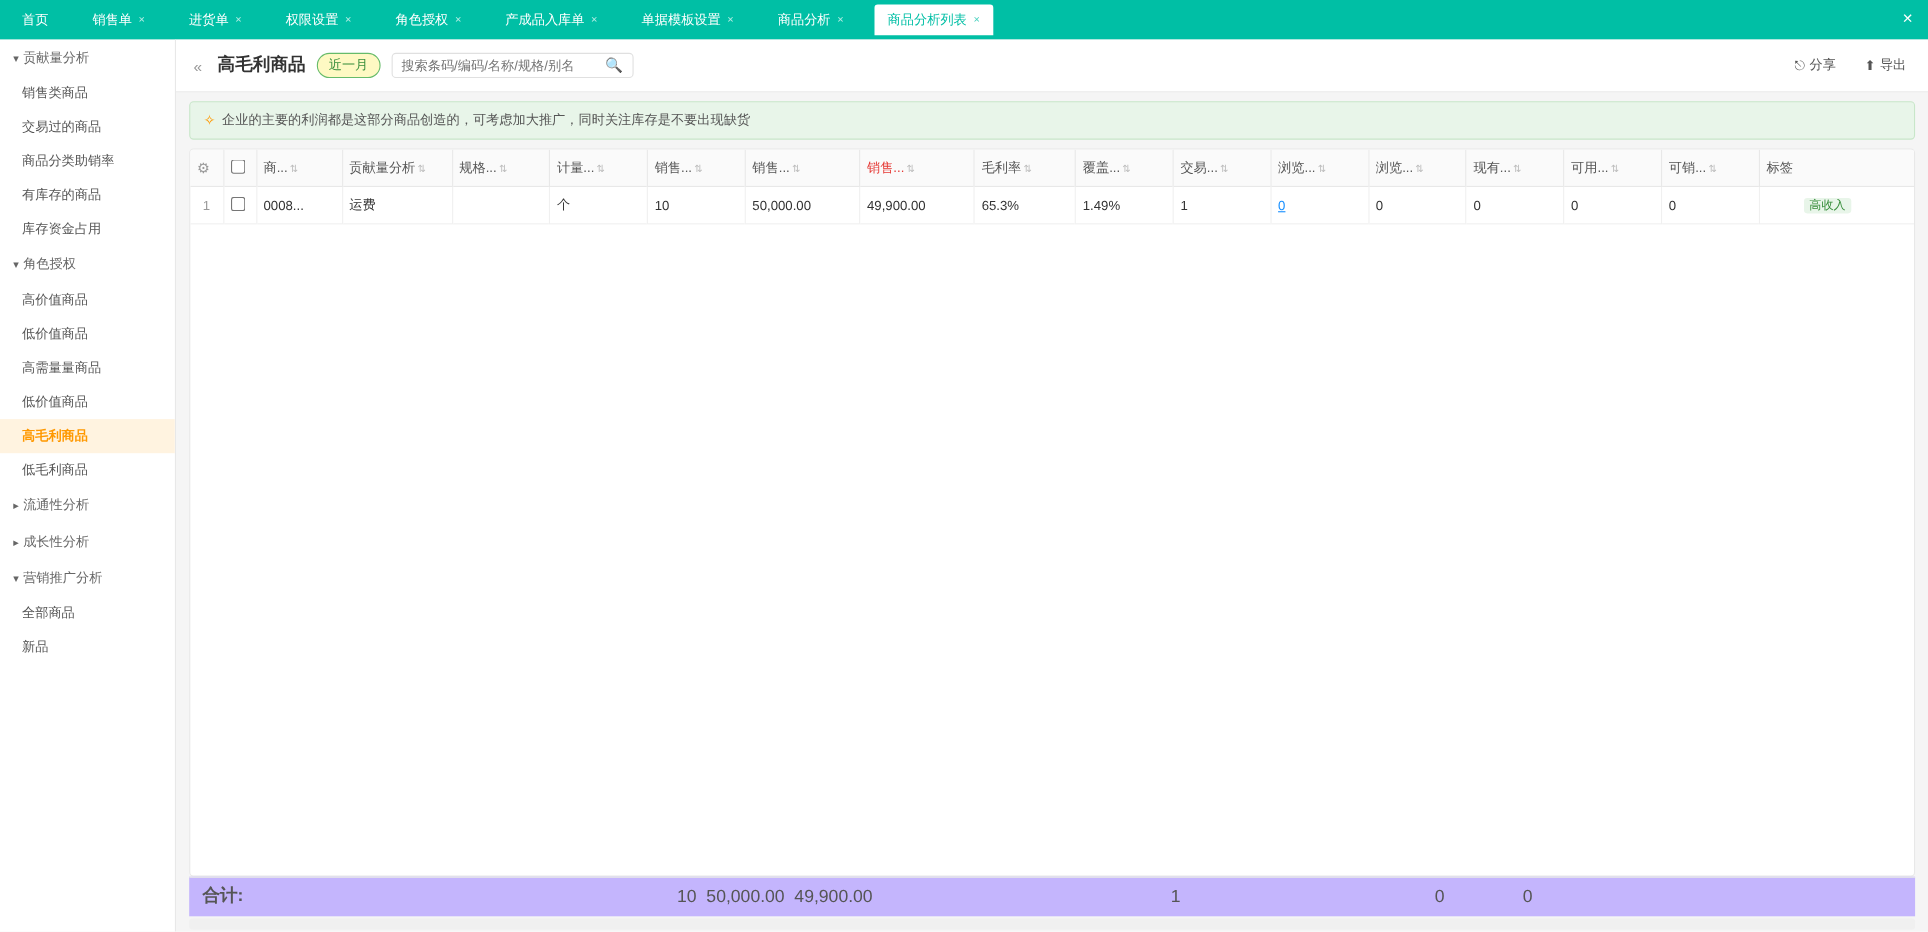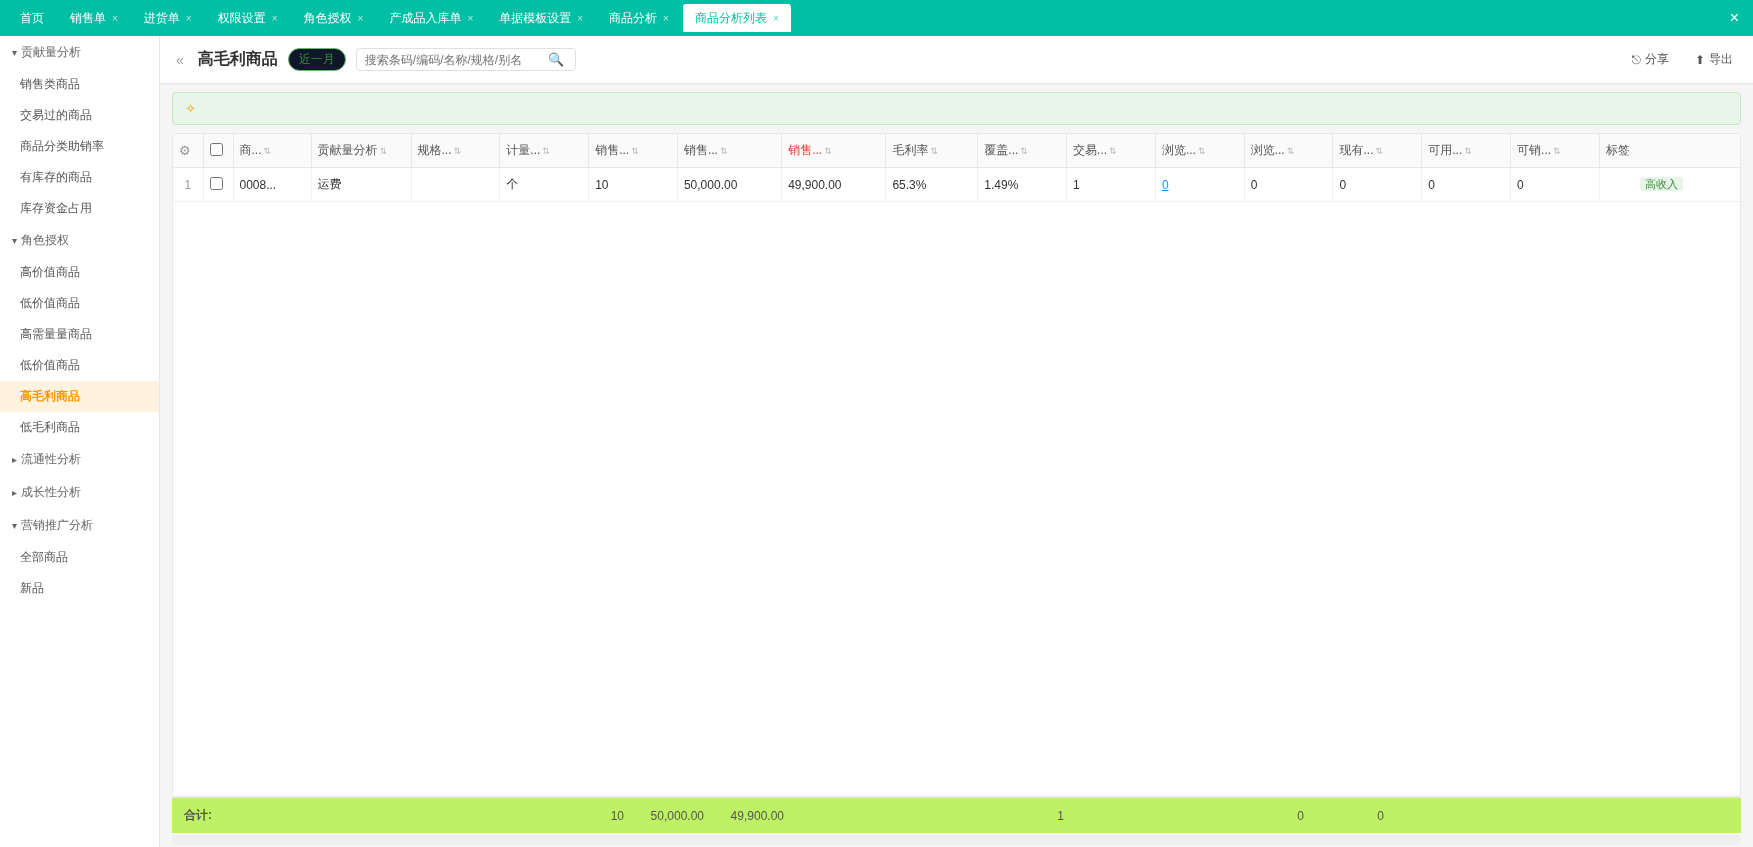--- a/index.html
+++ b/index.html
@@ -5,21 +5,21 @@
     * { box-sizing: border-box; margin: 0; padding: 0; }
     body { font-family: "Microsoft YaHei", Arial, sans-serif; font-size: 12px; background: #f5f5f5; color: #333; overflow: hidden; }
 
     
     .top-nav {
       display: flex;
       align-items: center;
       background: #00bfa5;
       height: 36px;
       padding: 0 8px;
-      gap: 2px;
+      gap: 16px;
       flex-shrink: 0;
     }
     .nav-tab {
       display: flex;
       align-items: center;
       padding: 0 12px;
       height: 28px;
       color: #fff;
       cursor: pointer;
       border-radius: 3px 3px 0 0;
@@ -105,32 +105,33 @@
     .filter-btn {
       background: #fff;
       border: 1px solid #e0e0e0;
       border-radius: 12px;
       padding: 2px 10px;
       font-size: 12px;
       color: #555;
       cursor: pointer;
     }
     .filter-btn.active {
-      background: #0f172a;
+      background: #fef9c3;
       border-color: #66bb6a;
       color: #388e3c;
     }
     .search-box {
       display: flex;
       align-items: center;
       border: 1px solid #e0e0e0;
       border-radius: 4px;
       padding: 3px 8px;
       gap: 4px;
       width: 220px;
+      justify-content: space-between;
     }
     .search-box input {
       border: none;
       outline: none;
       font-size: 12px;
       color: #555;
       width: 180px;
       background: transparent;
     }
     .search-icon { color: #999; font-size: 13px; cursor: pointer; }
@@ -207,26 +208,26 @@
       color: #388e3c;
       border-radius: 3px;
       padding: 1px 5px;
       font-size: 11px;
     }
     .tag-badge.high-income { background: #e8f5e9; color: #388e3c; }
     .link-style { color: #1890ff; text-decoration: underline; cursor: pointer; }
 
     
     .footer-total {
-      background: #bef264;
+      background: #c4b5fd;
       border-top: 1px solid #e8e8e8;
       display: flex;
-      align-items: center;
+      align-items: flex-end;
       padding: 8px 12px;
-      font-size: 12px;
+      font-size: 16px;
       color: #555;
       height: 36px;
       flex-shrink: 0;
       margin: 0 12px;
     }
     .footer-label { margin-right: 20px; font-weight: bold; }
     .footer-values {
       display: flex;
       gap: 0;
     }
@@ -380,20 +381,21 @@
         <span>分享</span>
       </div>
       <div class="action-btn">
         <span>⬆</span>
         <span>导出</span>
       </div>
     </div>
 
     <div class="info-banner">
       <span class="info-icon">✧</span>
+      <span>企业的主要的利润都是这部分商品创造的，可考虑加大推广，同时关注库存是不要出现缺货</span>
     </div>
 
     <div class="table-container">
       <table>
         <thead>
           <tr>
             <th style="width:30px;">
               <span class="gear-icon">⚙</span>
             </th>
             <th style="width:30px;">

